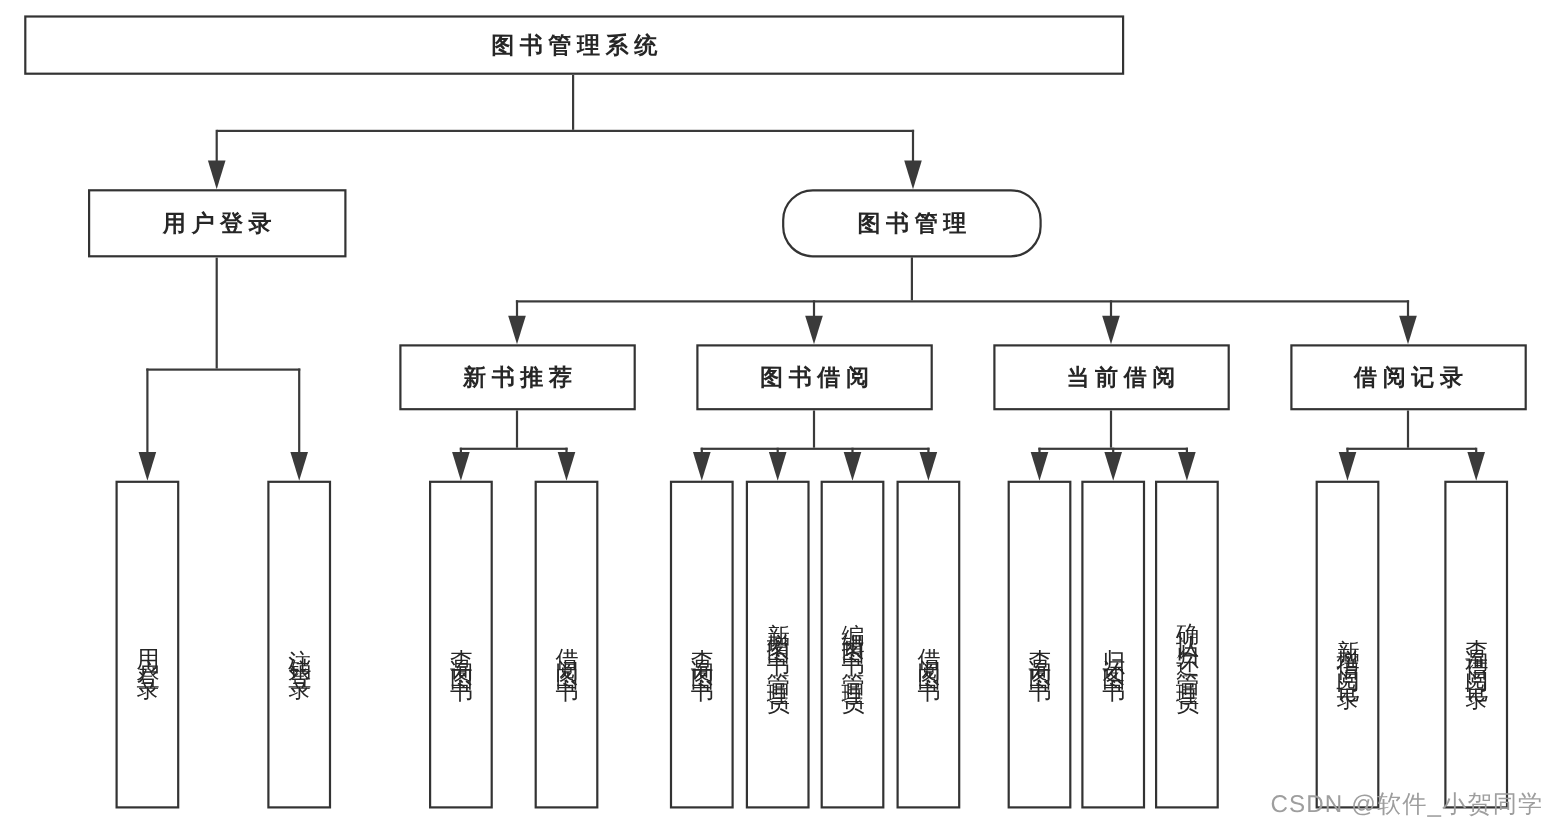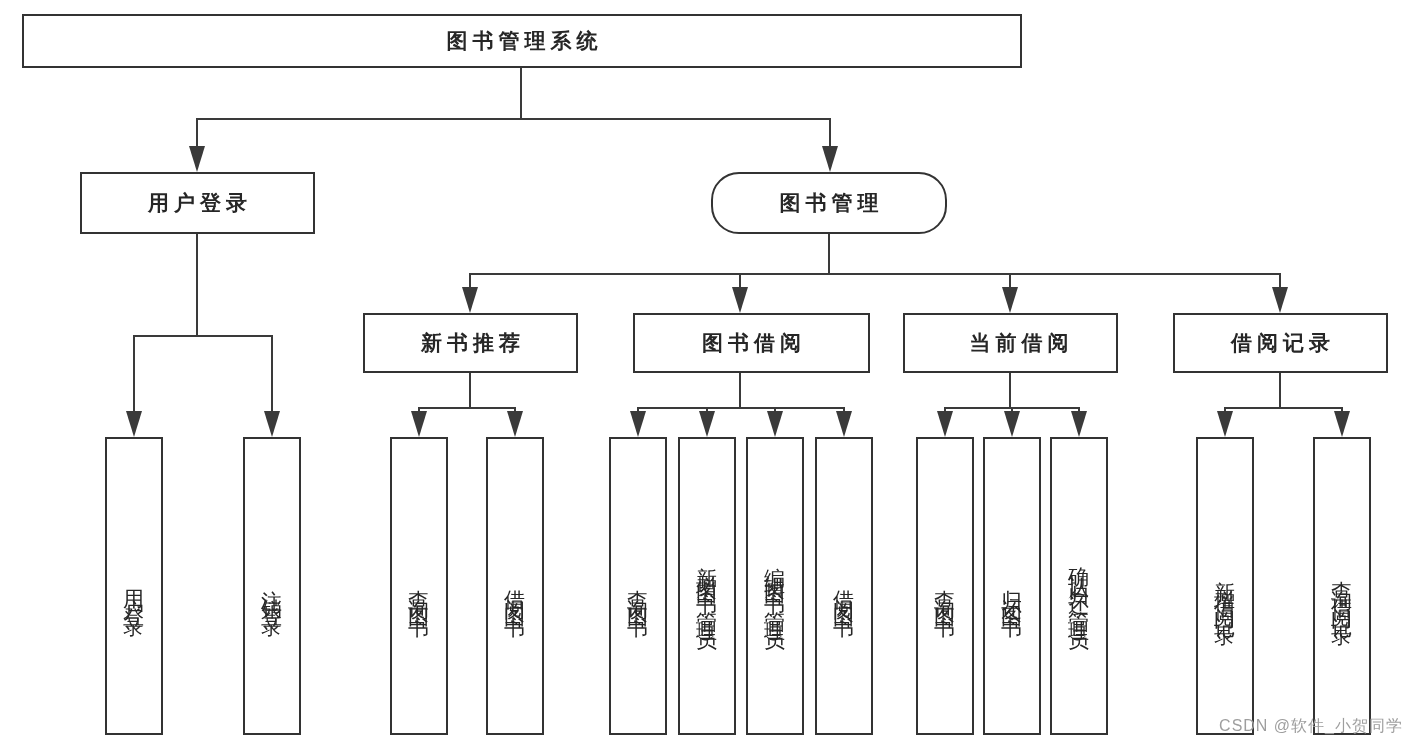--- a/index.html
+++ b/index.html
@@ -49,21 +49,21 @@
     width: 0; height: 0;
     border-left: 8px solid transparent;
     border-right: 8px solid transparent;
     border-top: 26px solid #3a3a3a;
     z-index: 1;
   }
   .watermark {
     position: absolute;
     top: 716px;
     right: 2px;
-    font-size: 16px;
+    font-size: 22px;
     color: #9e9e9e;
     letter-spacing: 1px;
     z-index: 5;
     white-space: nowrap;
   }
 </style>
 </head>
 <body>
 
 <div id="canvas">
@@ -75,21 +75,21 @@
   <div class="node node-h" style="left:80px; top:172px; width:235px; height:62px;">
     <span>用户登录</span>
   </div>
   <div class="node node-h" style="left:711px; top:172px; width:236px; height:62px;border-radius:28px;">
     <span>图书管理</span>
   </div>
 
   <div class="node node-h" style="left:363px; top:313px; width:215px; height:60px;">
     <span>新书推荐</span>
   </div>
-  <div class="node node-h" style="left:633px; top:313px; width:237px; height:60px;">
+  <div class="node node-h" style="left:633px; top:313px; width:215px; height:60px;">
     <span>图书借阅</span>
   </div>
   <div class="node node-h" style="left:903px; top:313px; width:215px; height:60px;padding-left:17px;">
     <span>当前借阅</span>
   </div>
   <div class="node node-h" style="left:1173px; top:313px; width:215px; height:60px;">
     <span>借阅记录</span>
   </div>
 
   <div class="node node-v" style="left:105px; top:437px; width:58px; height:298px;">

